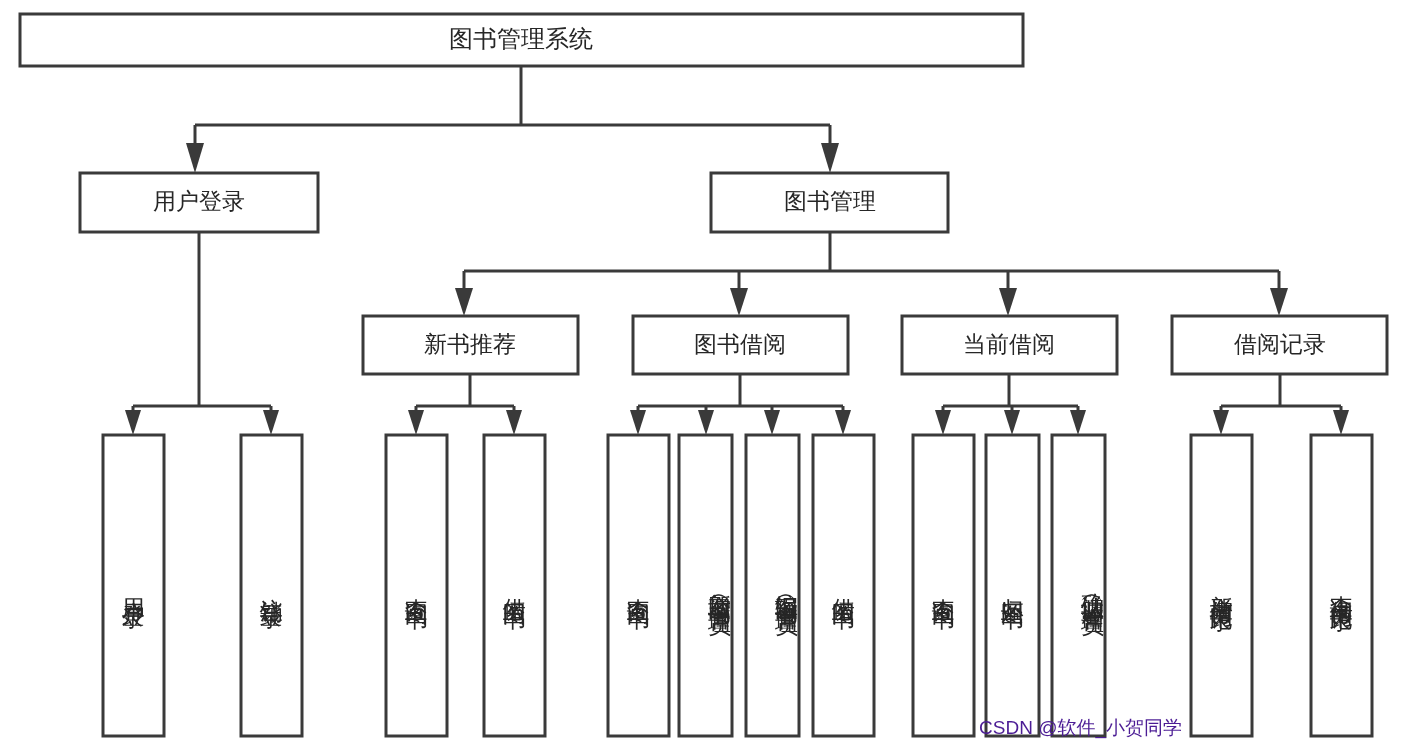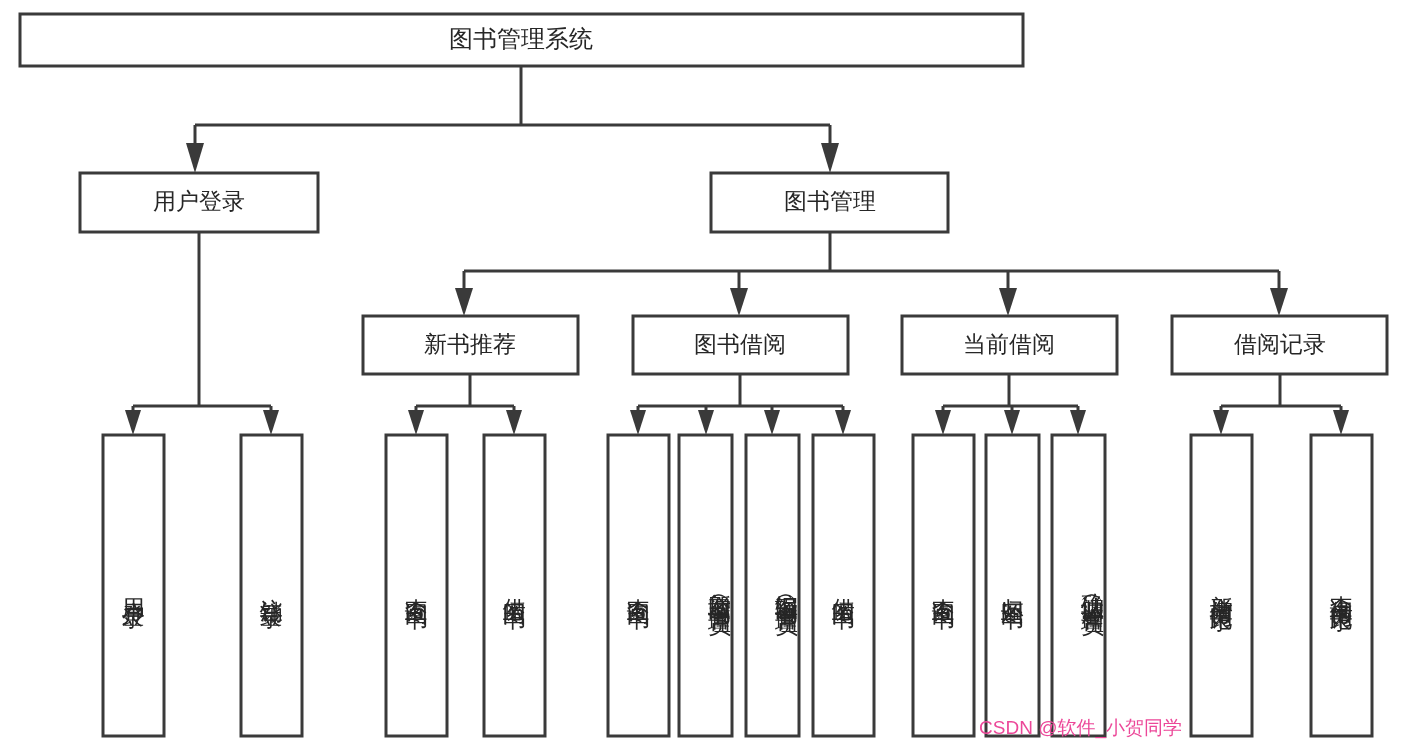--- a/index.html
+++ b/index.html
@@ -71,21 +71,21 @@
   }
   .leaf-label-v.centered {
     align-items: center;
   }
   .watermark {
     position: absolute;
     right: 8px;
     bottom: 6px;
     font-family: "Liberation Sans", "DejaVu Sans", sans-serif;
     font-size: 19px;
-    color: #ec4899;
+    color: #4c1d95;
     white-space: nowrap;
   }
 </style>
 </head>
 <body>
 
 <div id="diagram-root">
 
   <svg id="flow-svg" viewBox="0 0 1405 747">
 

